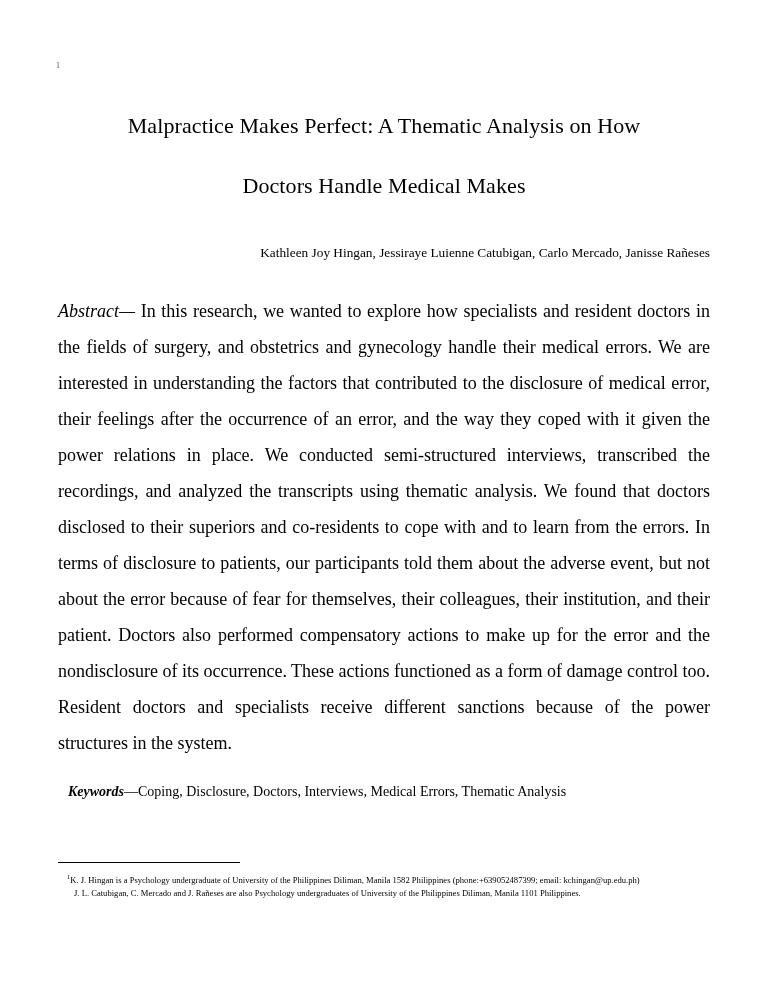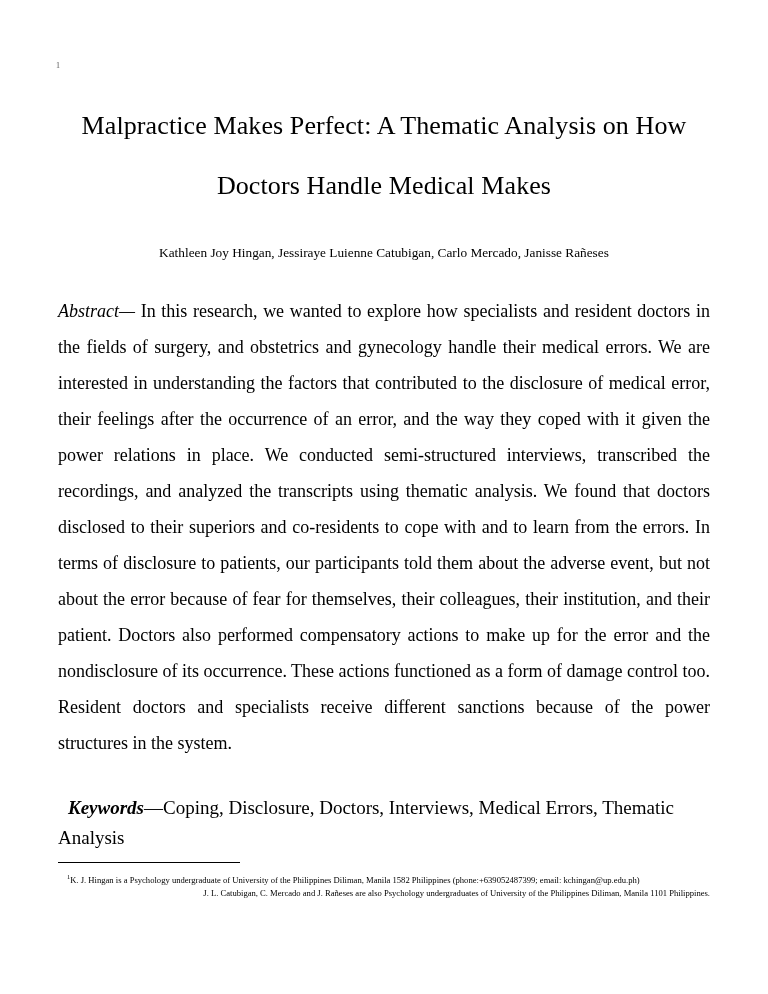--- a/index.html
+++ b/index.html
@@ -32,51 +32,51 @@
 
   .content {
     position: absolute;
     left: 58px;
     top: 96px;
     width: 652px;
   }
 
   .doc-title {
     text-align: center;
-    font-size: 26px;
+    font-size: 22px;
     font-weight: normal;
     line-height: 60px;
     margin: 0;
     letter-spacing: 0.1px;
   }
   .doc-title .title-line {
     display: block;
   }
 
   .authors {
-    text-align: center;
+    text-align: right;
     font-size: 13.3px;
     margin-top: 27px;
     line-height: 20px;
   }
 
   .abstract {
     margin-top: 30px;
     font-size: 18px;
     text-align: justify;
     line-height: 36px;
     text-justify: inter-word;
   }
   .abstract .abstract-label {
     font-style: italic;
   }
 
   .keywords {
-    margin-top: 32px;
-    font-size: 19px;
+    margin-top: 16px;
+    font-size: 14px;
     line-height: 30px;
     text-indent: 10px;
   }
   .keywords .keywords-label {
     font-weight: bold;
     font-style: italic;
   }
 
   
   .footnote-area {
@@ -96,21 +96,21 @@
     line-height: 12.5px;
     text-align: justify;
     margin: 0;
   }
   .footnote-1 {
     text-indent: 9px;
   }
   .footnote-2 {
     text-indent: 16px;
     margin-top: 1px;
-    text-align: right;
+    text-align: left;
   }
   .sup {
     vertical-align: super;
     font-size: 6.4px;
   }
 </style>
 </head>
 <body>
 
 <div class="page">

